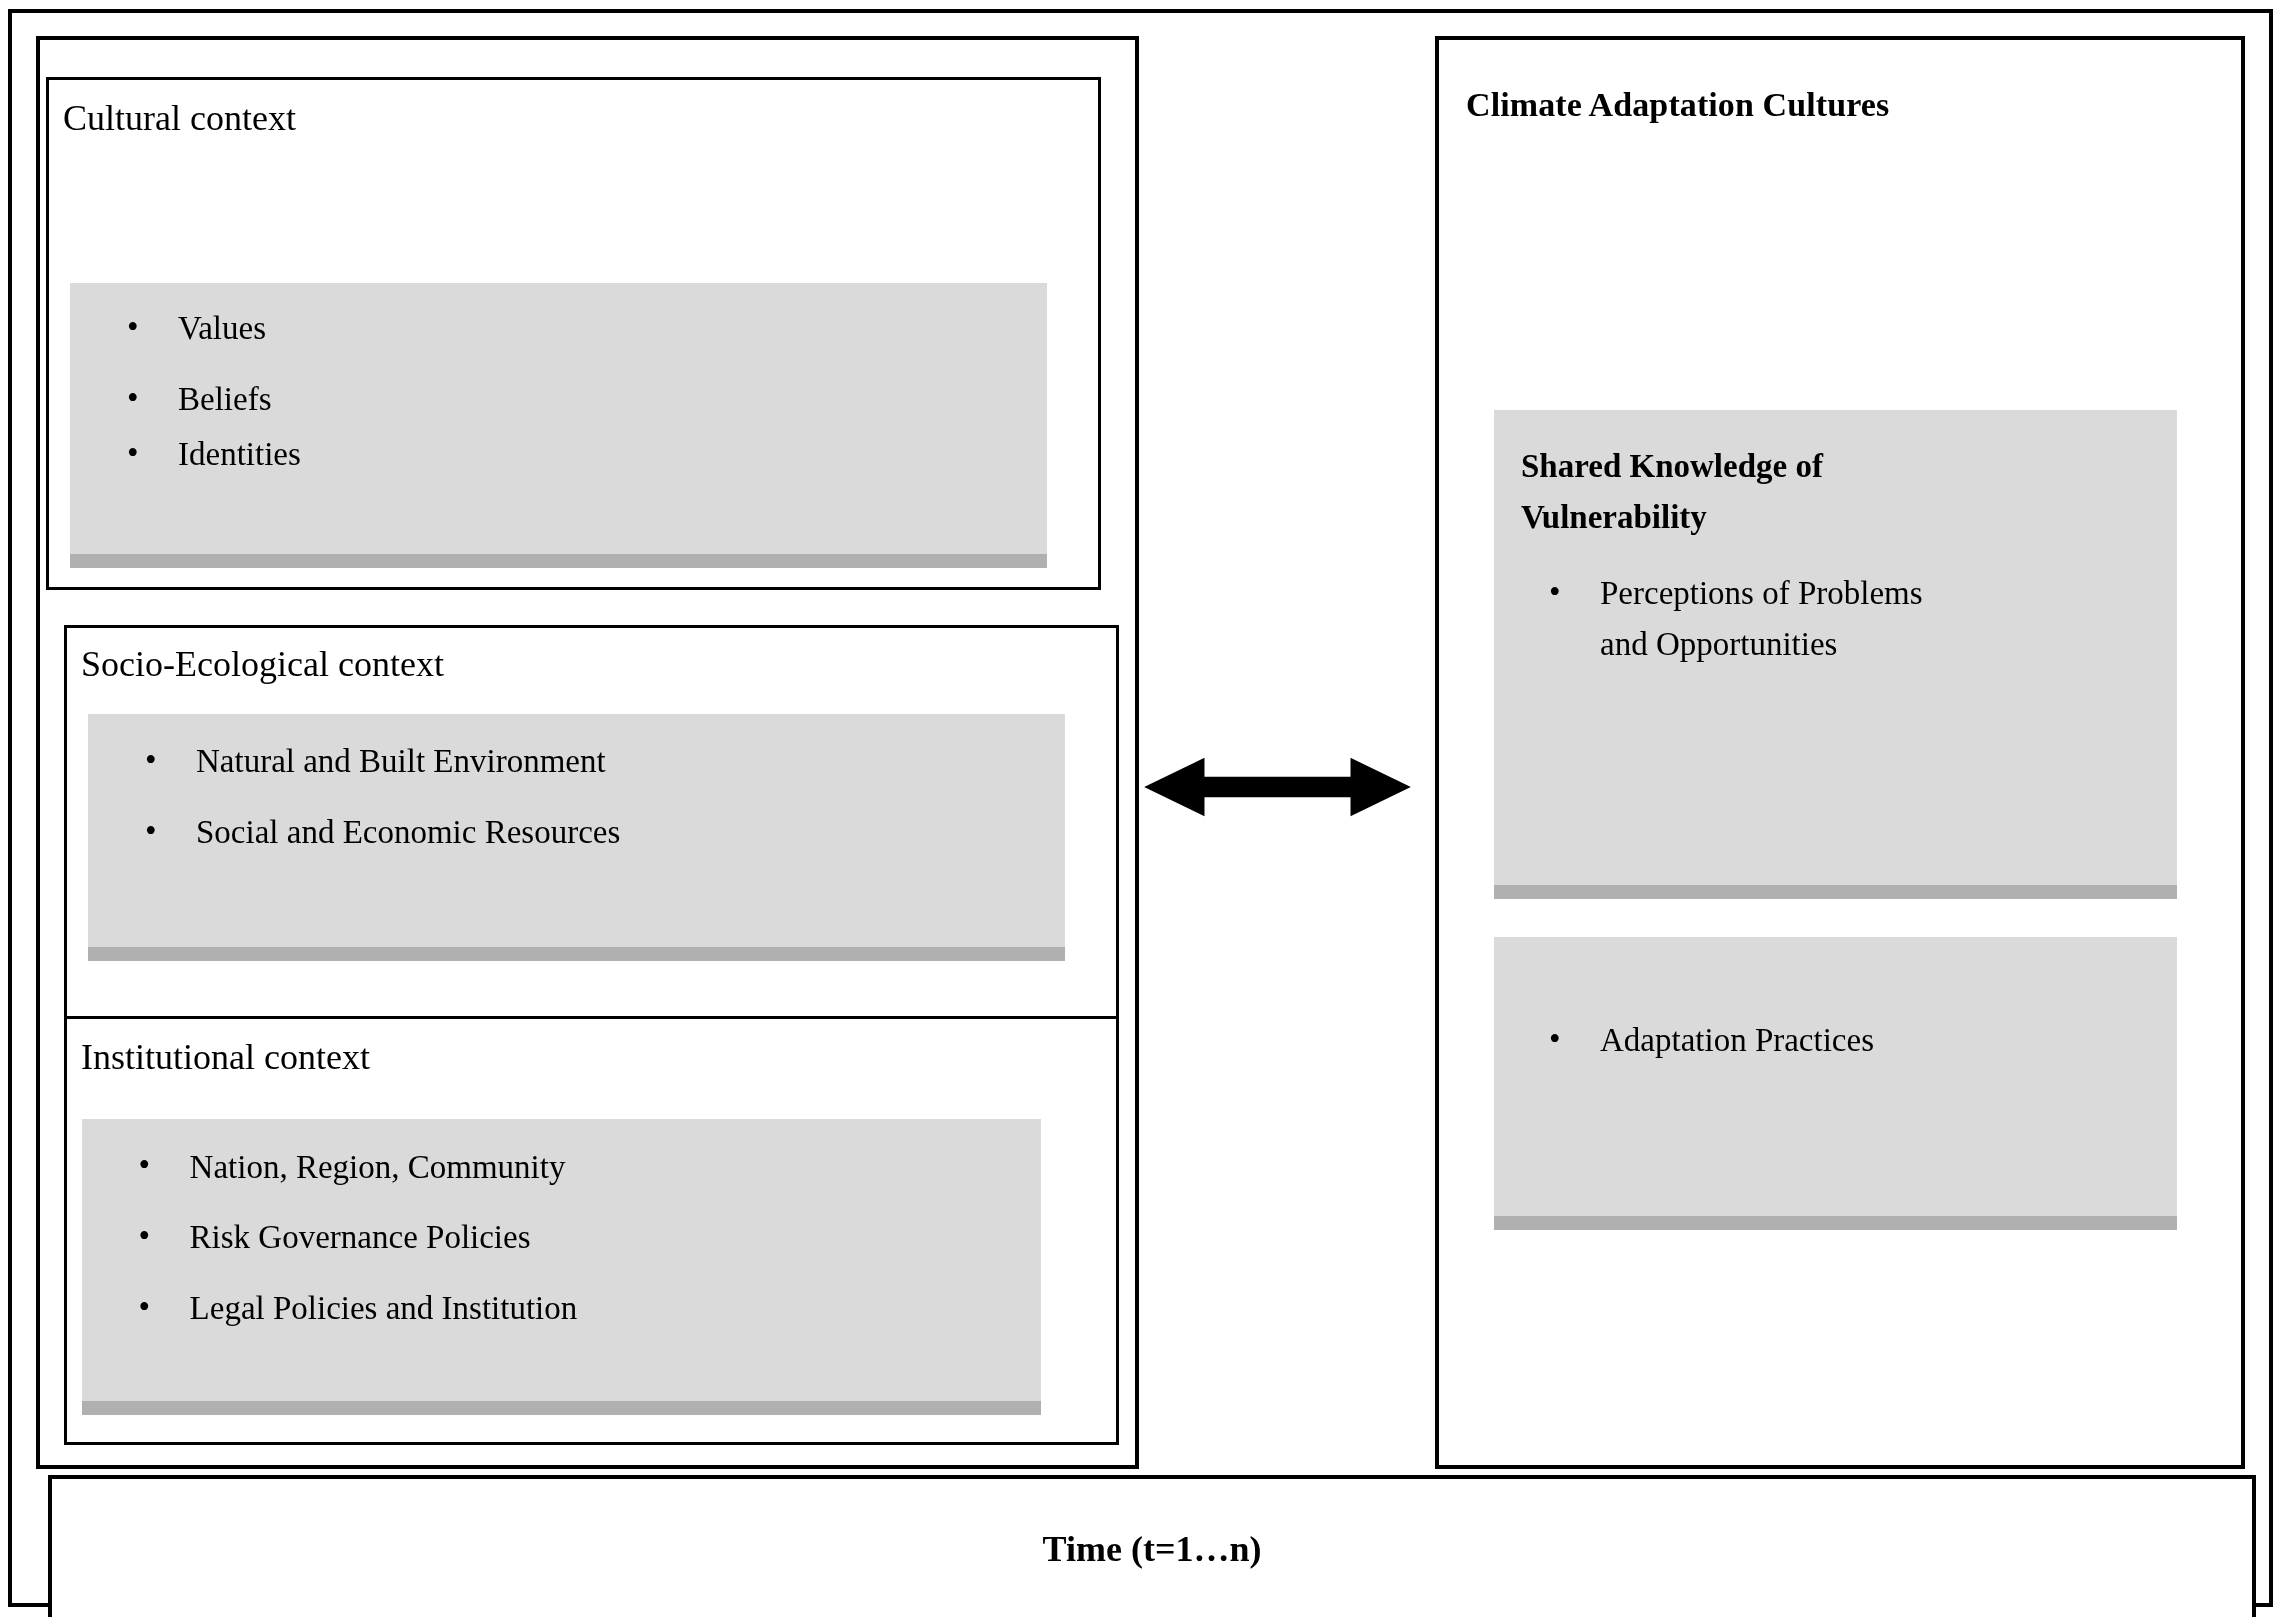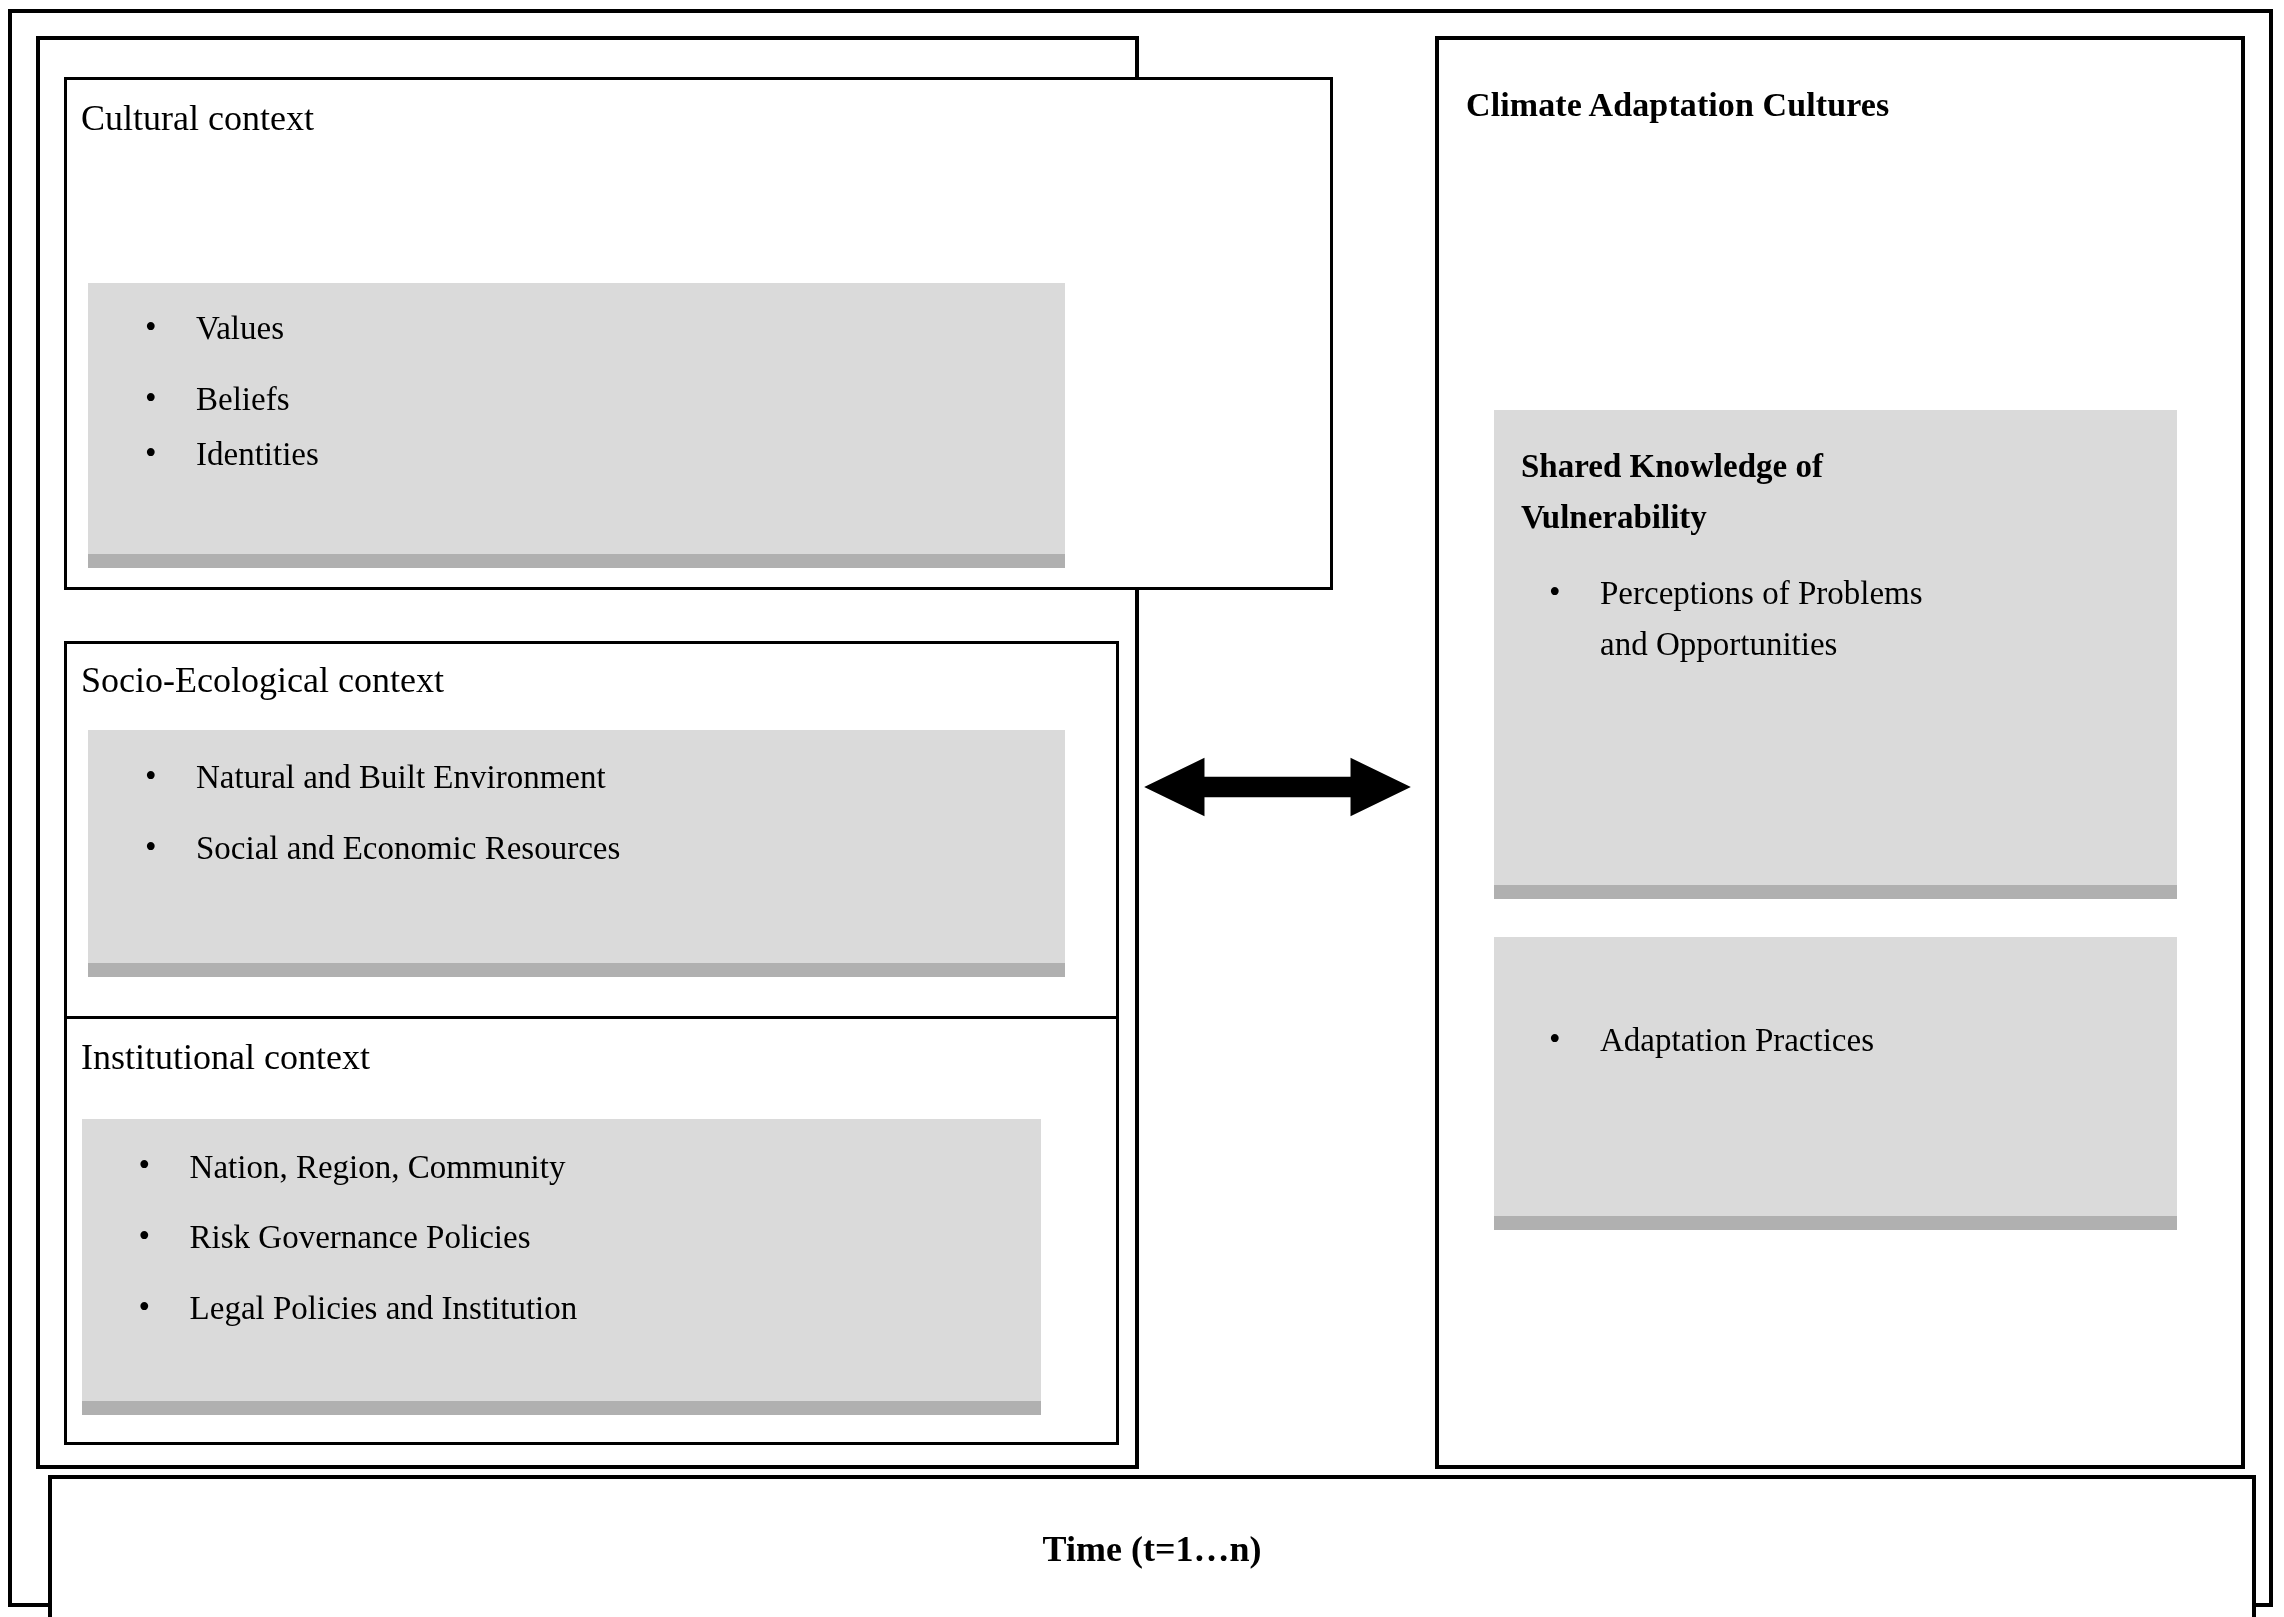--- a/index.html
+++ b/index.html
@@ -121,32 +121,32 @@
 <body>
 
 <div class="canvas">
 
   <div class="outer-frame"></div>
 
   <div class="panel panel-left">
 
     <div class="panel-title">Contextual Factors of Explanation</div>
 
-    <div class="subbox" style="left:24px;top:37px;width:1269px;height:513px;padding-left:36px;">
+    <div class="subbox" style="left:6px;top:37px;width:1055px;height:513px;padding-left:36px;">
       <div class="subbox-title" style="left:14px;top:16.5px;">Cultural context</div>
       <div class="greybox" style="left:21px;top:203px;width:977px;height:285px;">
         <ul class="bullets" style="left:38px;top:28px;">
           <li style="margin-bottom:36px;">Values</li>
           <li style="margin-bottom:20px;">Beliefs</li>
           <li>Identities</li>
         </ul>
       </div>
     </div>
 
-    <div class="subbox" style="left:24px;top:585px;width:1055px;height:452px;margin-top:16px;">
+    <div class="subbox" style="left:24px;top:585px;width:1055px;height:452px;">
       <div class="subbox-title" style="left:14px;top:15.2px;">Socio-Ecological context</div>
       <div class="greybox" style="left:21px;top:86px;width:977px;height:247px;">
         <ul class="bullets" style="left:38px;top:30px;">
           <li style="margin-bottom:36px;">Natural and Built Environment</li>
           <li>Social and Economic Resources</li>
         </ul>
       </div>
     </div>
 
     <div class="subbox" style="left:24px;top:976px;width:1055px;height:429px;">

